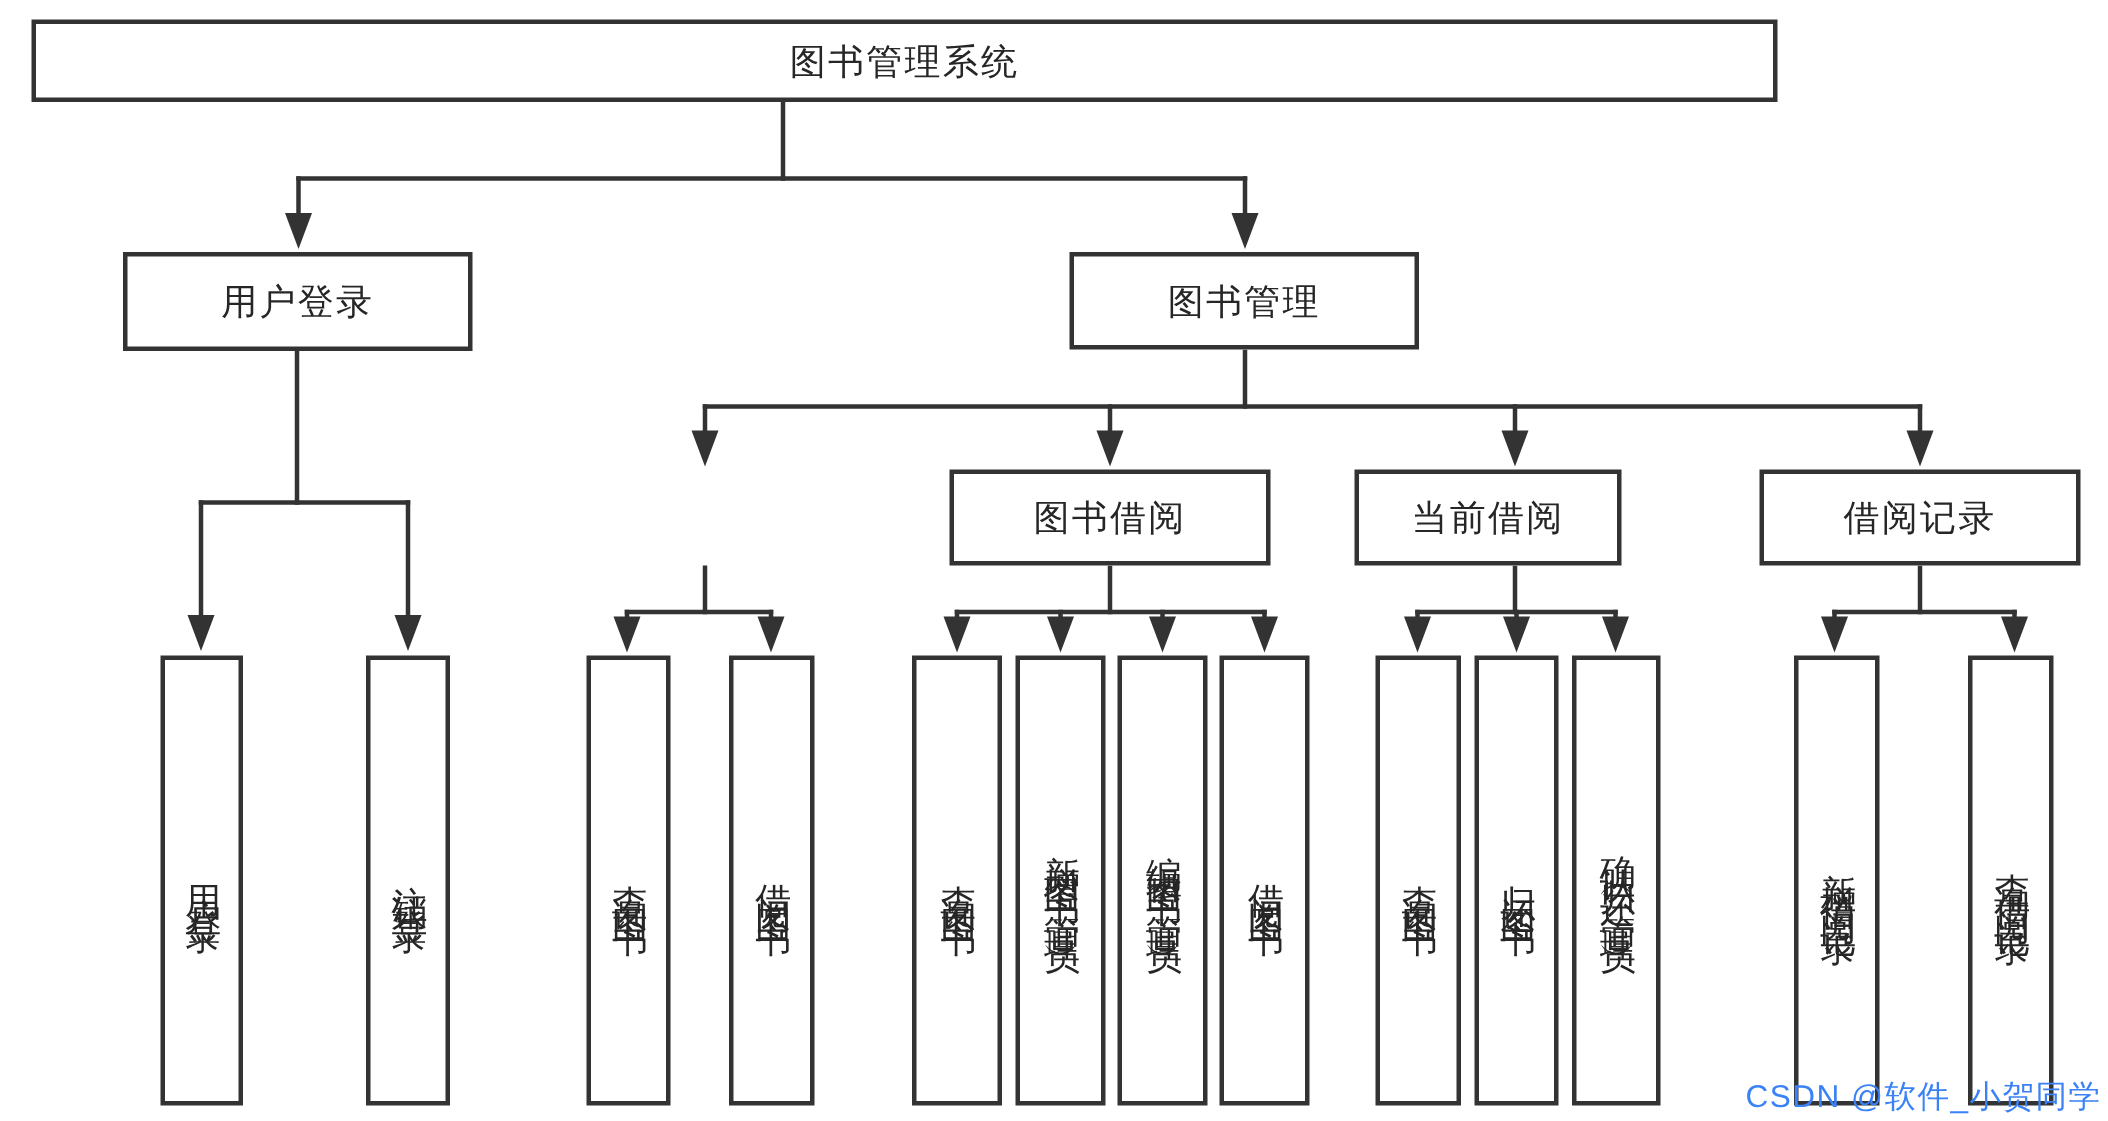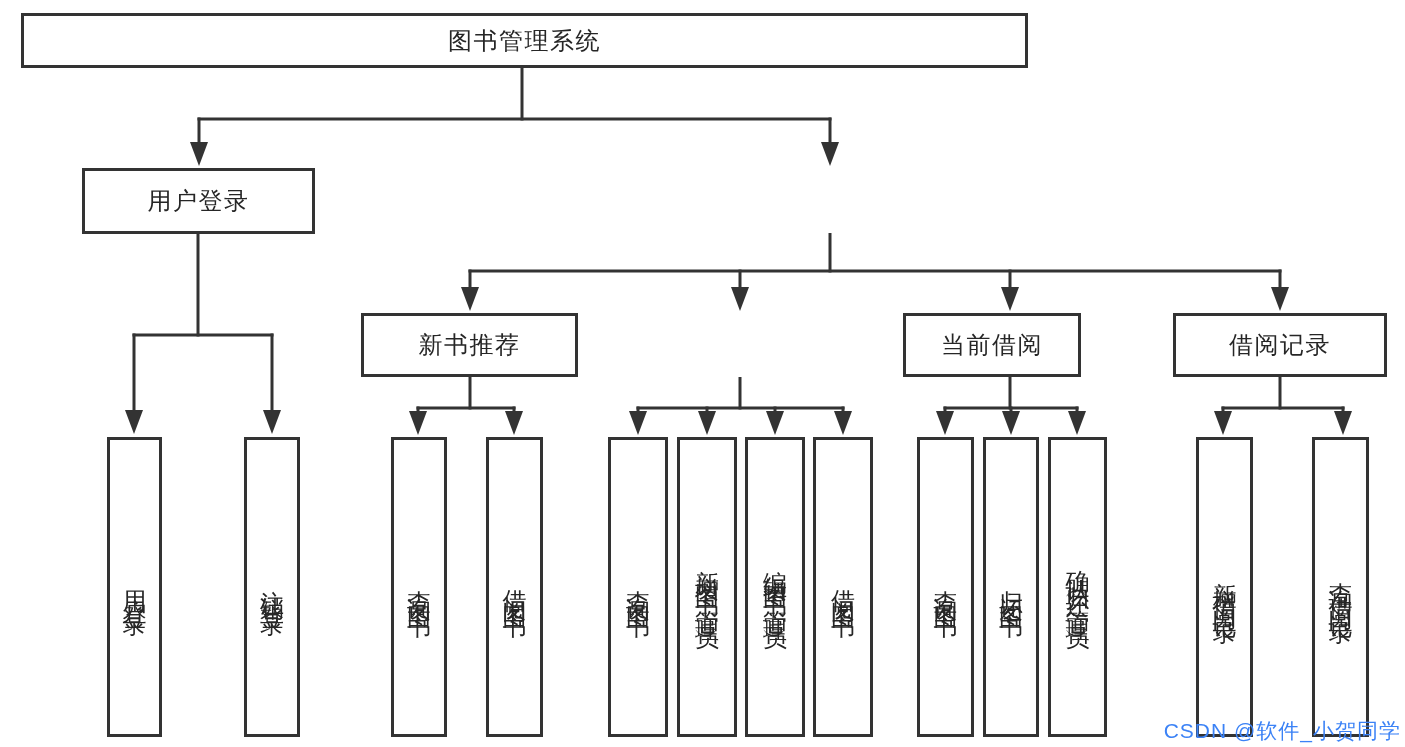--- a/index.html
+++ b/index.html
@@ -134,25 +134,26 @@
     <g>
       <line x1="1280" y1="377" x2="1280" y2="409.5"></line>
       <line x1="1221.5" y1="408" x2="1344.5" y2="408"></line>
       <line x1="1223" y1="406.5" x2="1223" y2="415"></line>
       <polygon points="1214,411 1232,411 1223,435"></polygon>
       <line x1="1343" y1="406.5" x2="1343" y2="415"></line>
       <polygon points="1334,411 1352,411 1343,435"></polygon>
     </g>
   </svg>
 
-  <div class="hbox" style="left:21px; top:13px; width:1007px; height:55px;">图书管理系统</div>
+  <div class="hbox" style="left:21px; top:13px; width:1164px; height:55px;">图书管理系统</div>
 
   <div class="hbox" style="left:82px; top:168px; width:233px; height:66px;">用户登录</div>
+  <div class="hbox" style="left:713px; top:168px; width:233px; height:65px;">图书管理</div>
 
-  <div class="hbox" style="left:361px; top:313px; width:217px; height:64px;">新书推荐</div>
+  <div class="hbox" style="left:633px; top:313px; width:214px; height:64px;">图书借阅</div>
   <div class="hbox" style="left:903px; top:313px; width:178px; height:64px;">当前借阅</div>
   <div class="hbox" style="left:1173px; top:313px; width:214px; height:64px;">借阅记录</div>
 
   <div class="vbox" style="left:107px; width:55px;">用户登录</div>
   <div class="vbox" style="left:244px; width:56px;">注销登录</div>
 
   <div class="vbox" style="left:391px; width:56px;">查询图书</div>
   <div class="vbox" style="left:486px; width:57px;">借阅图书</div>
 
   <div class="vbox" style="left:608px; width:60px;">查询图书</div>

